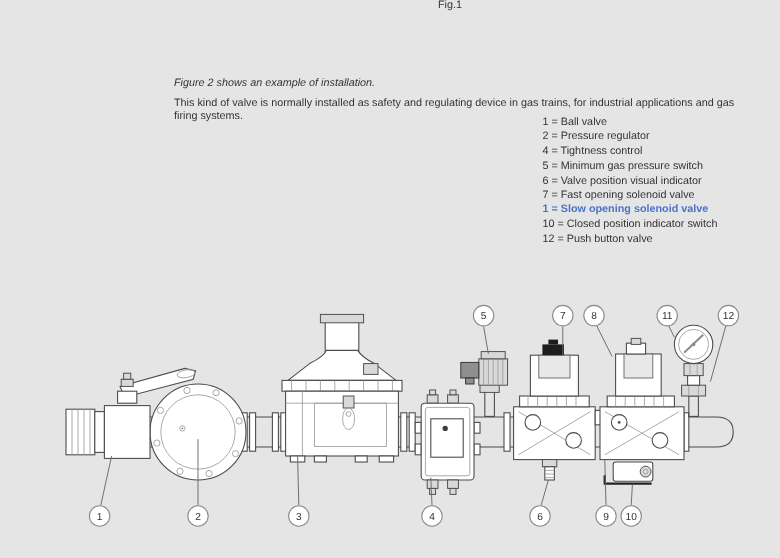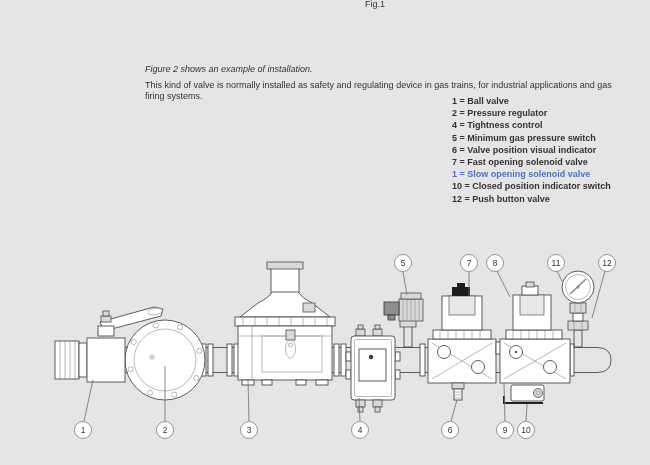--- a/index.html
+++ b/index.html
@@ -8,21 +8,21 @@
     font-family:"Liberation Sans","DejaVu Sans",sans-serif;color:#2e2e2e;
   }
   .fig-caption{
     position:absolute;top:-1px;left:300px;width:150px;text-align:center;
     font-size:9px;color:#333;
   }
   .para{position:absolute;left:145px;width:484px;font-size:9px;line-height:11px;color:#333;}
   #p1{top:52px;margin-top:28px;}
   #p2{top:64px;font-style:italic;}
   #legend{position:absolute;left:452px;top:95px;font-size:9px;line-height:12.2px;color:#333;}
-  .legend-row{white-space:nowrap;font-weight:bold;}
+  .legend-row{white-space:nowrap;}
   .legend-row.highlight{color:var(--highlight-blue,#4a73c8);font-weight:bold;}
   #diagram{position:absolute;left:0;top:250px;}
   svg text{font-family:"Liberation Sans","DejaVu Sans",sans-serif;font-size:8.5px;fill:#333;}
   .pipe{fill:var(--pipe-yellow,#F0A52D);}
   .ln{stroke:#4b4b4b;stroke-width:0.9;fill:none;}
   .wh{fill:#ffffff;stroke:#4b4b4b;stroke-width:0.9;}
   .lt{stroke:#9a9a9a;stroke-width:0.7;fill:none;}
   .gy{fill:#d9d9d9;stroke:#4b4b4b;stroke-width:0.8;}
   .dk{fill:#8f8f8f;stroke:#333;stroke-width:0.8;}
   .callout-line{stroke:#6b6b6b;stroke-width:0.8;fill:none;}

